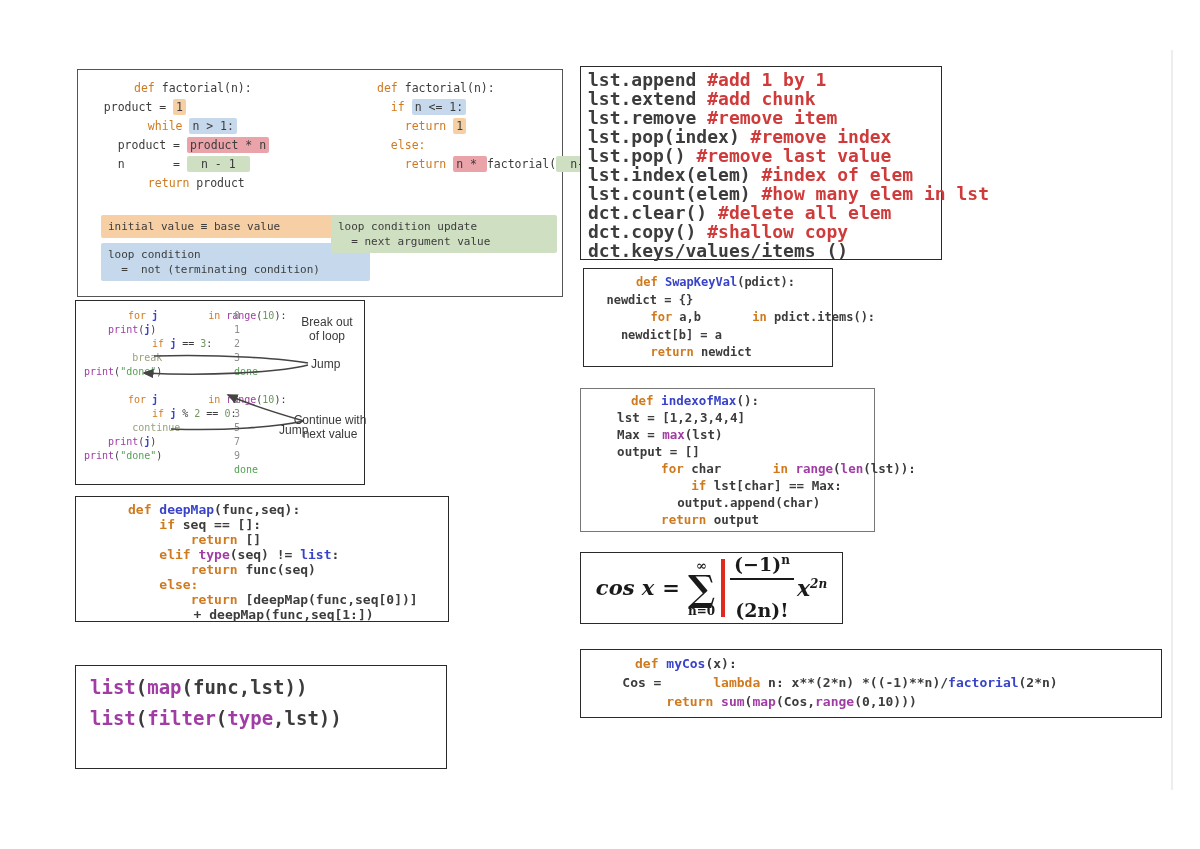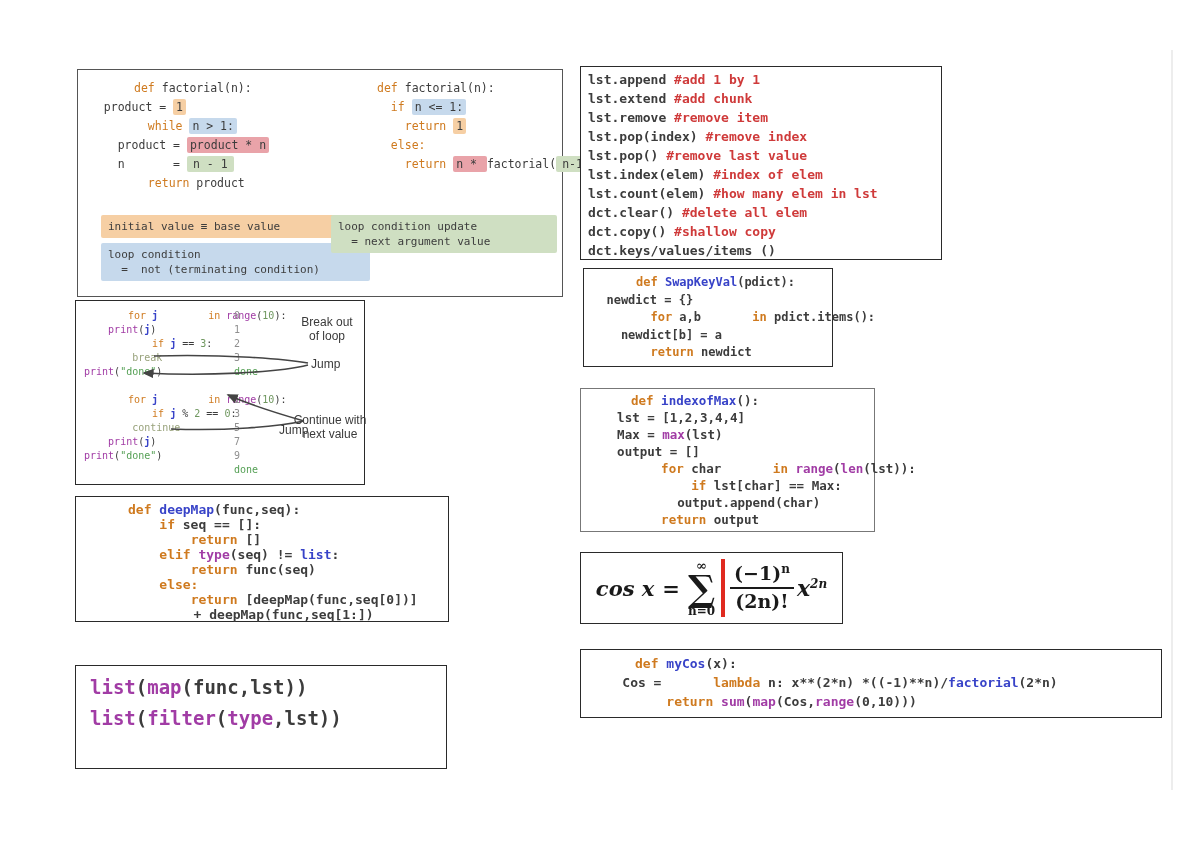--- a/index.html
+++ b/index.html
@@ -15,54 +15,54 @@
   .c-bi{color:#a13ca5;}
   .c-flow{color:#98a27b;}
   .c-str{color:#55a055;}
   .c-num{color:#6f975f;}
   .c-out{color:#8f8f8f;}
   .c-cm{color:#cf3a3a;}
   
   .h-orange{background:#f6cfa4;padding:1px 3px;border-radius:2px;}
   .h-blue{background:#c6d9ec;padding:1px 3px;border-radius:2px;}
   .h-pink{background:#e9a3a9;padding:1px 3px;border-radius:2px;}
-  .h-green{background:#cfdfc2;padding:1px 6px;border-radius:2px;}
+  .h-green{background:#cfdfc2;padding:1px 14px;border-radius:2px;}
   
   .legend{position:absolute;display:flex;flex-direction:column;gap:5px;}
   .pill{font-size:11px;line-height:15px;white-space:pre;color:#3c3c3c;
         padding:4px 7px;border-radius:2px;font-family:"DejaVu Sans Mono", monospace;}
   
   #factorial-box .code{font-size:11.5px;line-height:19px;}
   
   #loop-box .code{font-size:10px;line-height:14px;}
   .note{position:absolute;font-family:"Liberation Sans", sans-serif;font-size:12px;
         color:#3a3a3a;text-align:center;white-space:pre-line;}
   .jump{position:absolute;font-family:"Liberation Sans", sans-serif;font-size:12px;color:#3a3a3a;}
   
   .tw{font-weight:bold;}
   #deepmap-box .code{font-size:13px;line-height:15px;}
   #mapfilter-box .code{font-size:19px;line-height:31px;}
-  #listmethods-box .code{font-size:13px;line-height:19px;}
+  #listmethods-box .code{font-size:18px;line-height:19px;}
   #swap-box .code{font-size:12px;line-height:17.5px;}
   #indexmax-box .code{font-size:12.5px;line-height:17px;}
   #mycos-box .code{font-size:13px;line-height:19px;}
   
   #formula-box{display:flex;align-items:center;justify-content:center;}
   .formula{display:flex;align-items:center;font-family:"DejaVu Serif", serif;
            font-weight:bold;color:#1a1a1a;}
   .f-lhs{font-size:21px;font-style:italic;margin-right:8px;text-align:right;}
   .f-eq{font-size:21px;margin-right:8px;}
   .f-sum{display:flex;flex-direction:column;align-items:center;line-height:1;}
   .f-inf{font-size:13px;}
   .f-sigma{font-size:36px;line-height:0.9;}
   .f-low{font-size:12px;}
   .f-redbar{width:4px;height:58px;background:#e02a20;margin:0 5px 0 6px;}
   .f-frac{display:flex;flex-direction:column;align-items:center;line-height:1.15;}
   .f-numr{font-size:19px;padding:0 4px 2px 4px;border-bottom:2px solid #1a1a1a;}
-  .f-den{font-size:19px;padding-top:2px;}
+  .f-den{font-size:19px;padding-top:20px;}
   .f-x{font-size:22px;font-style:italic;margin-left:3px;}
   sup{font-size:12px;}
   .vline{position:absolute;width:2px;background:#ededed;}
   svg.arrows{position:absolute;left:0;top:0;pointer-events:none;}
 </style>
 </head>
 <body>
 
 <div id="page">
 

